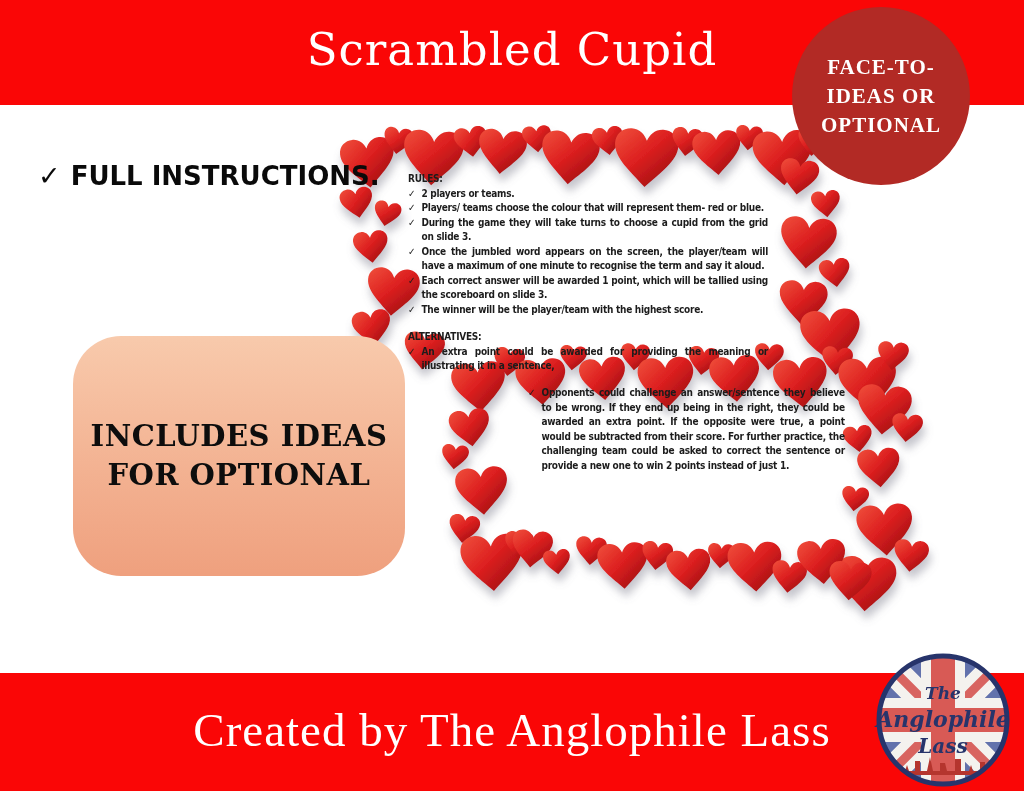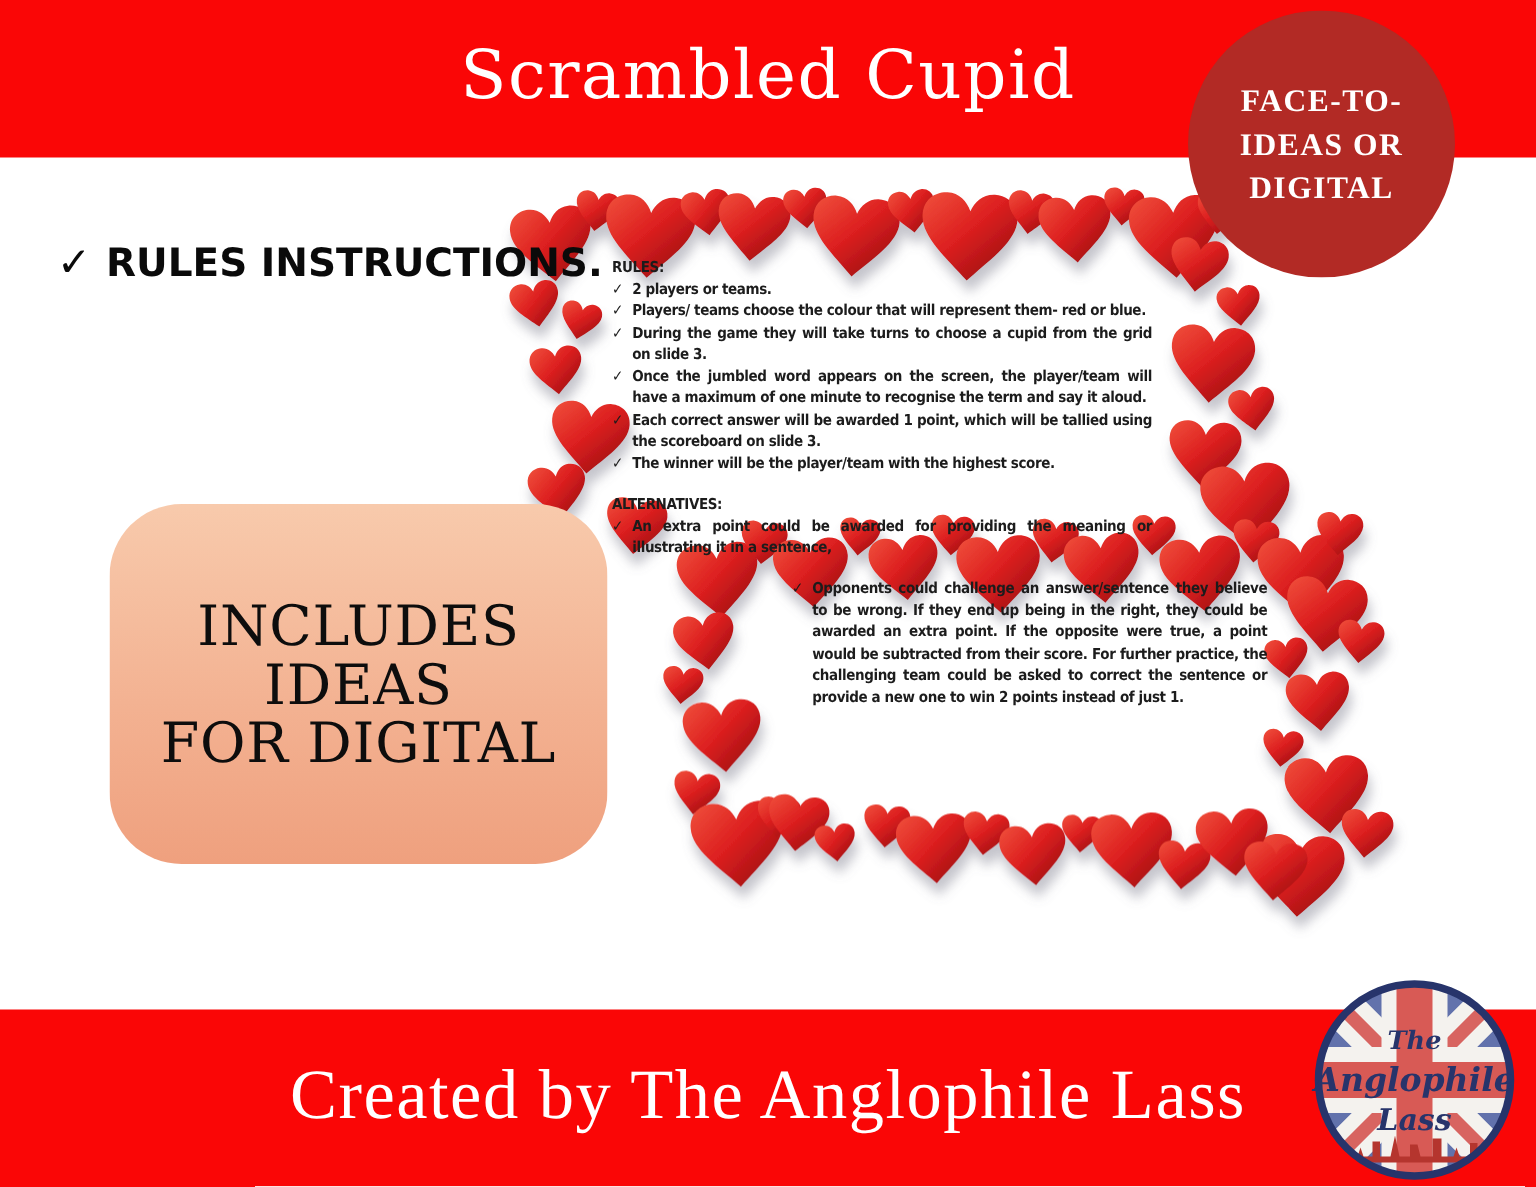--- a/index.html
+++ b/index.html
@@ -37,46 +37,46 @@
   .alt-block{margin-top:13px;}
   .check-list{margin:0;padding:0;list-style:none;}
   .check-list li{display:flex;}
   .check-list .chk{flex:0 0 15px;font-weight:400;}
   .check-list .itxt{flex:1;text-align:justify;}
 
   
   #ideas-box{position:absolute;left:73px;top:336px;width:332px;height:240px;border-radius:48px;
              background:linear-gradient(180deg,#f8caac 0%,#f3b292 55%,#efa07e 100%);z-index:4;
              display:flex;align-items:center;justify-content:center;text-align:center;}
-  #ideas-box .ideas-text{font-family:"DejaVu Serif",serif;font-weight:normal;font-size:37px;
+  #ideas-box .ideas-text{font-family:"DejaVu Serif",serif;font-weight:bold;font-size:29px;
              line-height:39px;letter-spacing:0.5px;color:#0d0d0d;}
 
   
   #logo{position:absolute;left:872px;top:649px;width:142px;height:142px;z-index:6;}
 </style>
 </head>
 <body>
 
 <div id="canvas">
 
   <div class="banner" id="top-banner">
     <div id="title">Scrambled Cupid</div>
   </div>
 
   <div id="badge">
     <div class="badge-text">
       <div>FACE-TO-</div>
       <div>IDEAS OR</div>
-      <div>DIGITAL</div>
+      <div>OPTIONAL</div>
     </div>
   </div>
 
   <div id="feature">
     <span class="chk-big">✓</span>
-    <span class="feature-label">RULES INSTRUCTIONS.</span>
+    <span class="feature-label">FULL INSTRUCTIONS.</span>
   </div>
 
   <svg id="hearts-layer" viewBox="0 0 1024 791">
     <defs>
       <linearGradient id="hg" x1="0" y1="0" x2="1" y2="1">
         <stop offset="0" stop-color="#f0503c"></stop>
         <stop offset="0.45" stop-color="#dd2020"></stop>
         <stop offset="1" stop-color="#8e0a0e"></stop>
       </linearGradient>
       <filter id="ds" x="-40%" y="-40%" width="180%" height="180%">
@@ -199,21 +199,21 @@
       <li>
           <span class="chk">✓</span>
           <span class="itxt">Opponents could challenge an answer/sentence they believe to be wrong. If they end up being in the right, they could be awarded an extra point. If the opposite were true, a point would be subtracted from their score. For further practice, the challenging team could be asked to correct the sentence or provide a new one to win 2 points instead of just 1.</span>
         </li>
     </ul>
   </div>
 
   <div id="ideas-box">
     <div class="ideas-text">
       <div>INCLUDES IDEAS</div>
-      <div>FOR DIGITAL</div>
+      <div>FOR OPTIONAL</div>
     </div>
   </div>
 
   <div class="banner" id="bottom-banner">
     <div id="credit">Created by The Anglophile Lass</div>
   </div>
 
   <svg id="logo" viewBox="0 0 142 142">
     <defs>
       <clipPath id="lc">

